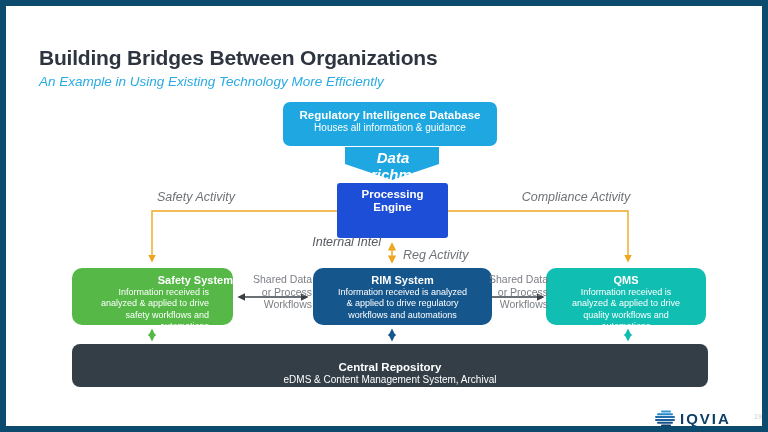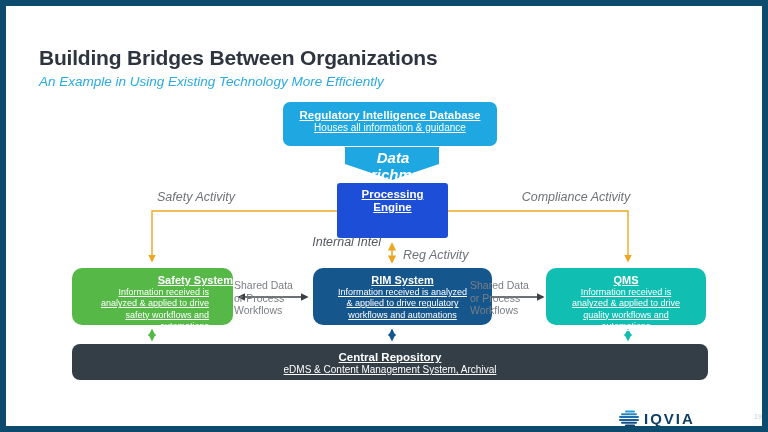--- a/index.html
+++ b/index.html
@@ -10,21 +10,21 @@
     background:#ffffff; border:6px solid #0c4a6e; overflow:hidden;
   }
   .slide-title {
     position:absolute; left:33px; top:40px;
     font-size:21px; font-weight:bold; color:#2e3540; letter-spacing:-0.2px;
   }
   .slide-subtitle {
     position:absolute; left:33px; top:68px;
     font-size:13.5px; font-style:italic; color:#29abe2;
   }
-  .box { position:absolute; text-align:center; color:#fff;text-decoration:underline; }
+  .box { position:absolute; text-align:center; color:#fff; }
   .box .bt { font-weight:bold; }
   .rid-box {
     left:277px; top:96px; width:214px; height:44px;
     background:#1ea7e0; border-radius:7px; padding-top:7px;
   }
   .rid-box .bt { font-size:11.5px; }
   .rid-box .bs { font-size:10px; margin-top:1px; }
   .chevron-wrap { position:absolute; left:339px; top:141px; width:94px; height:33px; }
   .chevron-label {
     position:absolute; left:339px; top:143px; width:96px; text-align:center;
@@ -41,33 +41,33 @@
   .lbl-compliance { left:495px; top:184px; width:150px; text-align:center; }
   .lbl-intel    { left:290px; top:229px; width:85px; text-align:right; color:#545a60; }
   .lbl-reg      { left:397px; top:242px; width:90px; text-align:left; }
   .sys-box { top:262px; height:57px; border-radius:10px; padding-top:6px; }
   .sys-box .bt { font-size:11px; }
   .sys-box .bs { font-size:9px; line-height:1.25; padding:0 24px; margin-top:1px; }
   .sys-safety { left:66px;  width:161px; background:#55b847;text-align:right; }
   .sys-rim    { left:307px; width:179px; background:#15568d; }
   .sys-qms    { left:540px; width:160px; background:#10beb2; }
   .shared-label {
-    position:absolute; top:273px; width:78px; text-align:left;
+    position:absolute; top:267px; width:78px; text-align:right;
     color:#7a7e83; font-size:10.5px; line-height:1.2;
   }
   .shared-left  { left:228px; }
   .shared-right { left:464px; }
   .repo-box {
-    left:66px; top:338px; width:636px; height:36px;
-    background:#333e47; border-radius:8px; padding-top:7px;
+    left:66px; top:338px; width:636px; height:43px;
+    background:#333e47; border-radius:8px; padding-top:17px;
   }
   .repo-box .bt { font-size:11.5px; }
   .repo-box .bs { font-size:10px; margin-top:1px; }
   .connector-layer { position:absolute; left:0; top:0; width:768px; height:432px; pointer-events:none; }
-  .footer-logo { position:absolute; left:612px; top:404px; display:flex; align-items:center; }
+  .footer-logo { position:absolute; left:648px; top:404px; display:flex; align-items:center; }
   .logo-text { font-size:15px; font-weight:bold; color:#0e3f66; letter-spacing:2px; margin-left:4px; }
   .page-number { position:absolute; left:748px; top:407px; font-size:7px; color:#c9ccce; }
 </style>
 </head>
 <body>
 
 <div class="slide">
 
   <div class="slide-title">Building Bridges Between Organizations</div>
   <div class="slide-subtitle">An Example in Using Existing Technology More Efficiently</div>

